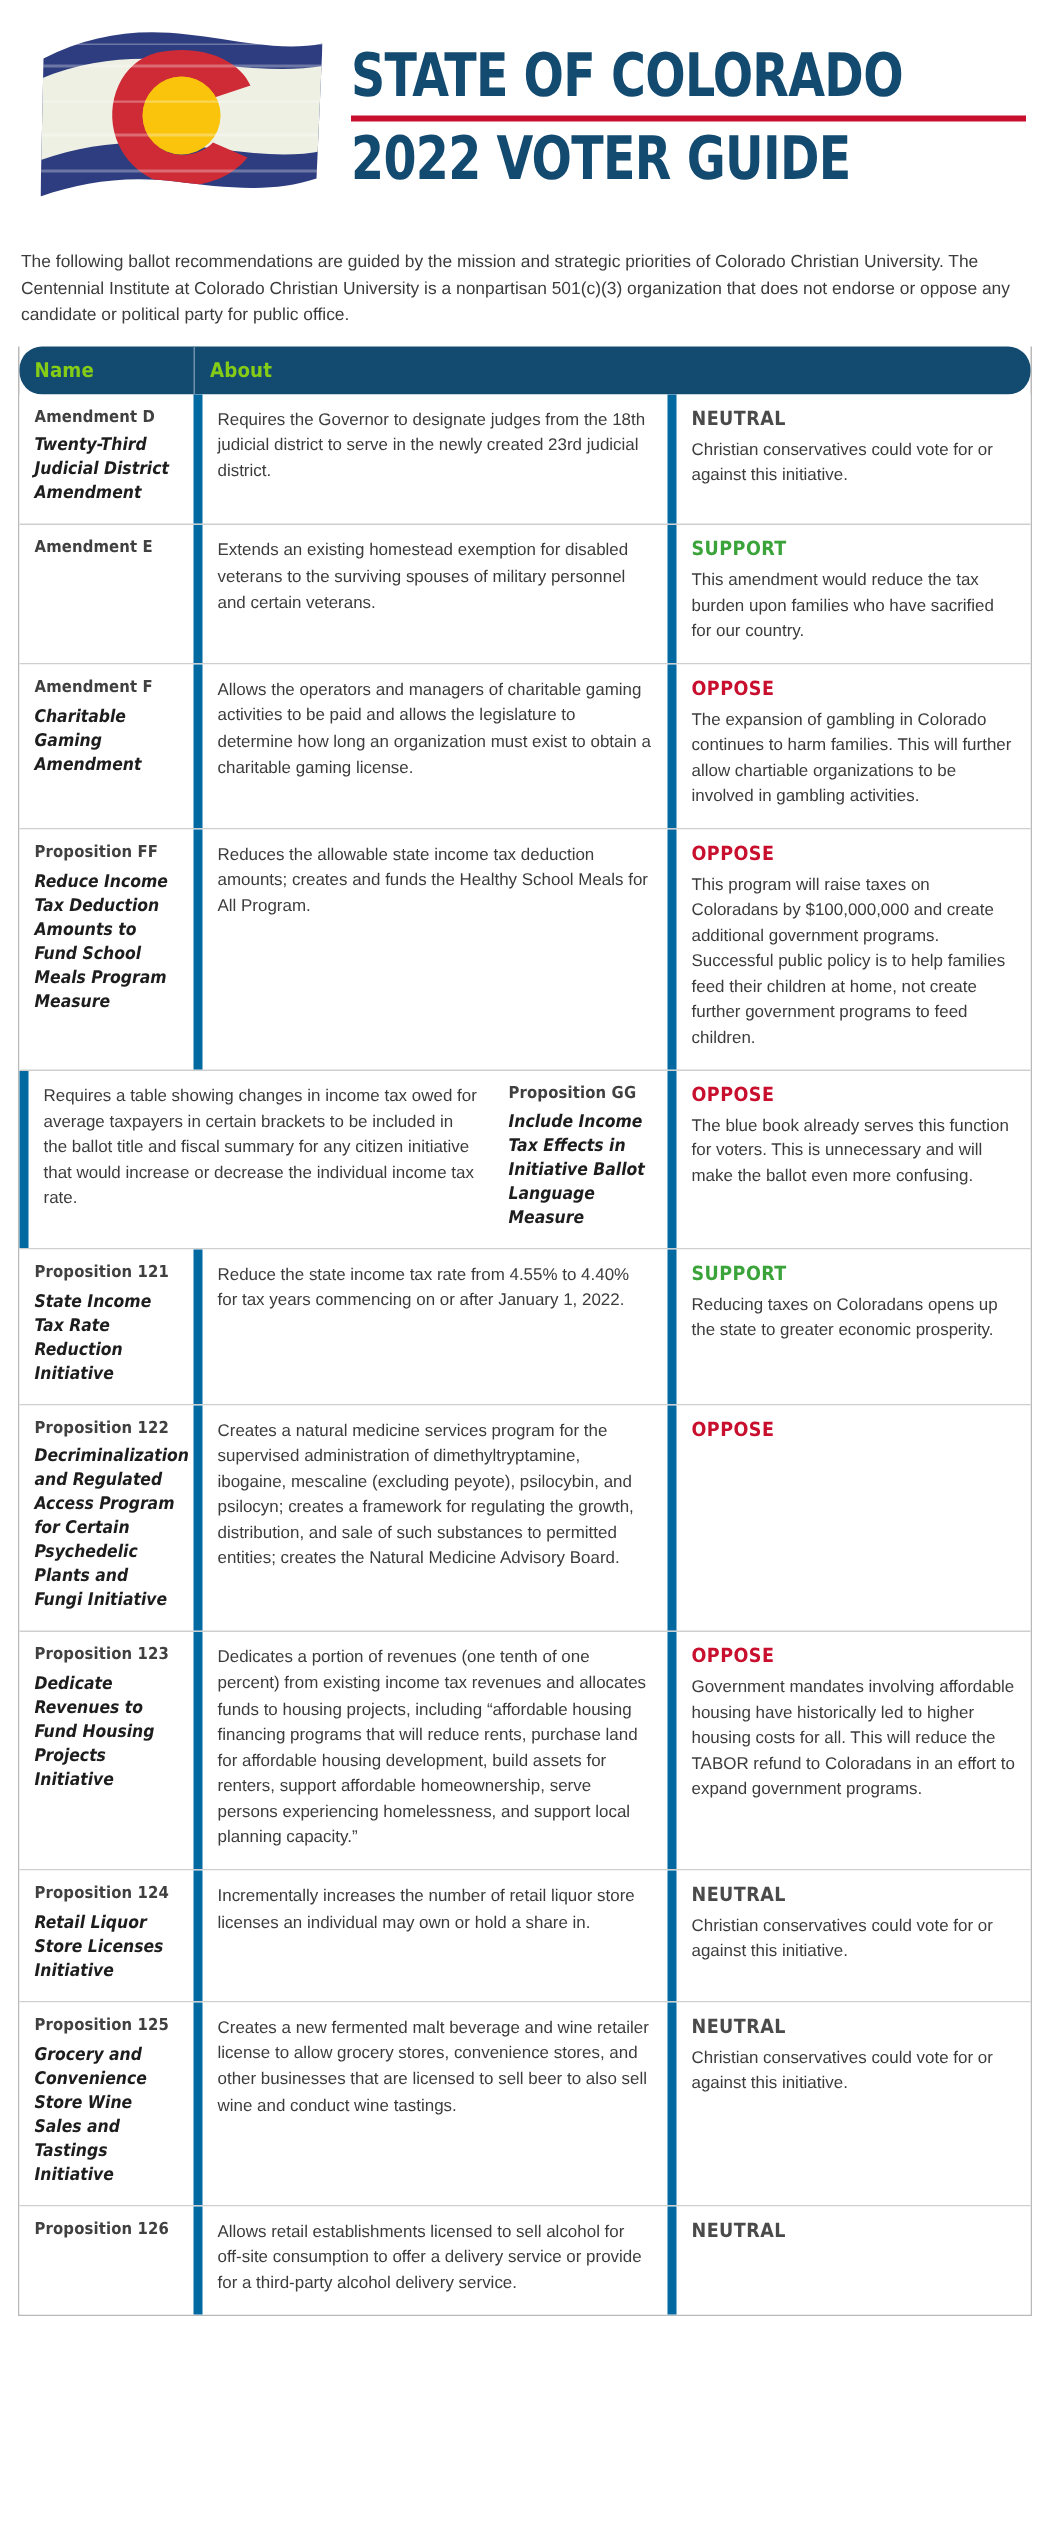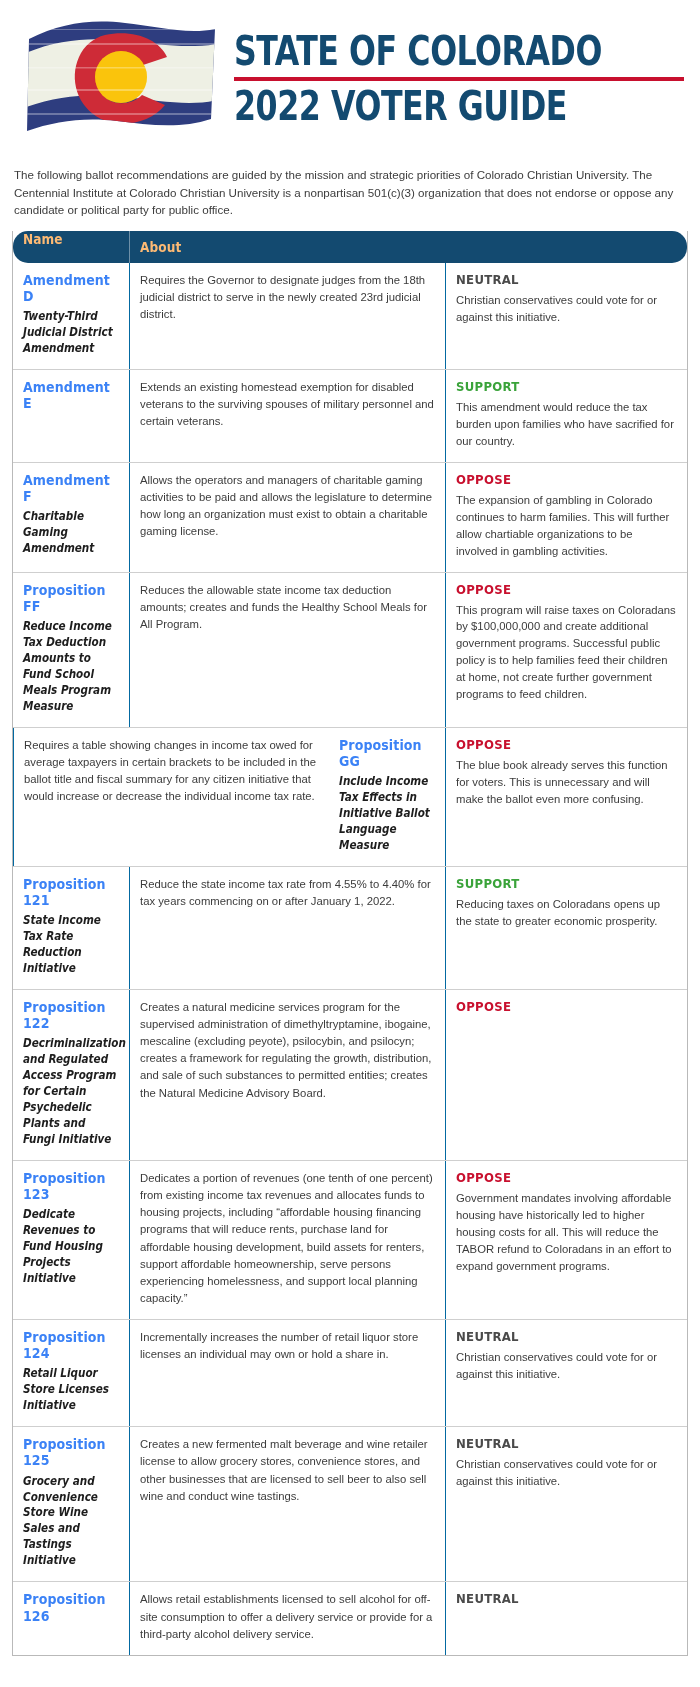--- a/index.html
+++ b/index.html
@@ -65,22 +65,23 @@
 
   
   .table {
     width: 676px;
     border: 1px solid #b9b9b9;
     border-top: none;
   }
   .thead {
     display: flex;
     background: #134A70;
-    color: #fdba74;
+    color: #84cc16;
     height: 32px;
+    align-items: center;
     border-radius: 15px;
   }
   .thead .cell {
     font-family: "DejaVu Sans Condensed","Liberation Sans Narrow","Liberation Sans", sans-serif;
     font-weight: 700;
     font-size: 13.5px;
     letter-spacing: 0.1px;
     padding: 0 10px;
     white-space: nowrap;
   }
@@ -99,27 +100,27 @@
     display: flex;
     border-bottom: 1px solid #cfcfcf;
     background: #ffffff;
     align-items: stretch;
   }
   .trow:last-child { border-bottom: none; }
 
   .td {
     padding: 9px 10px 12px 10px;
   }
-  .td.c-about, .td.c-vote { border-left: 1px solid #0369a1; }
+  .td.c-about, .td.c-vote { border-left: 6px solid #0369a1; }
 
   .item-name {
     font-family: "DejaVu Sans Condensed","Liberation Sans Narrow","Liberation Sans", sans-serif;
     font-weight: 700;
-    font-size: 14px;
-    color: #3b82f6;
+    font-size: 11px;
+    color: #404040;
     margin-bottom: 5px;
     line-height: 1.15;
     letter-spacing: 0.1px;
   }
   .item-sub {
     font-family: "DejaVu Sans Condensed","Liberation Sans Narrow","Liberation Sans", sans-serif;
     font-style: italic;
     font-weight: 700;
     font-size: 11.6px;
     color: #1d1d1d;

